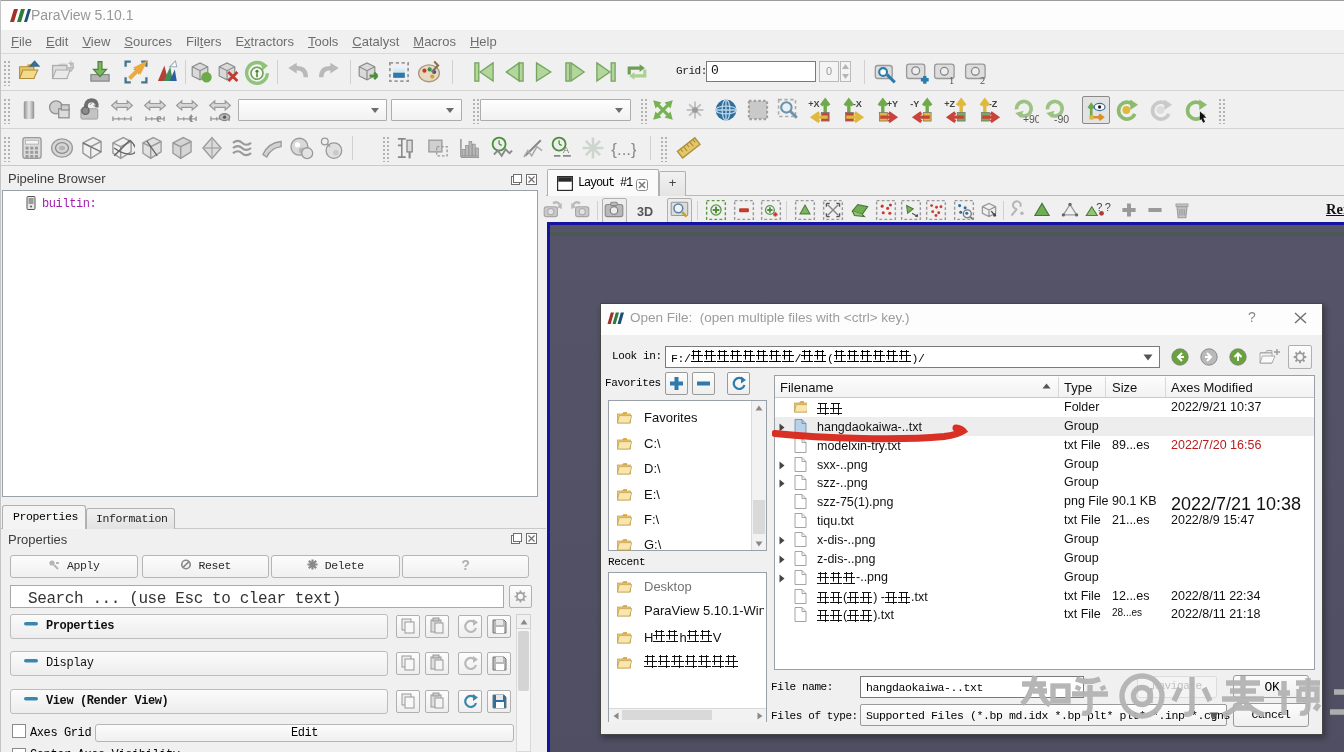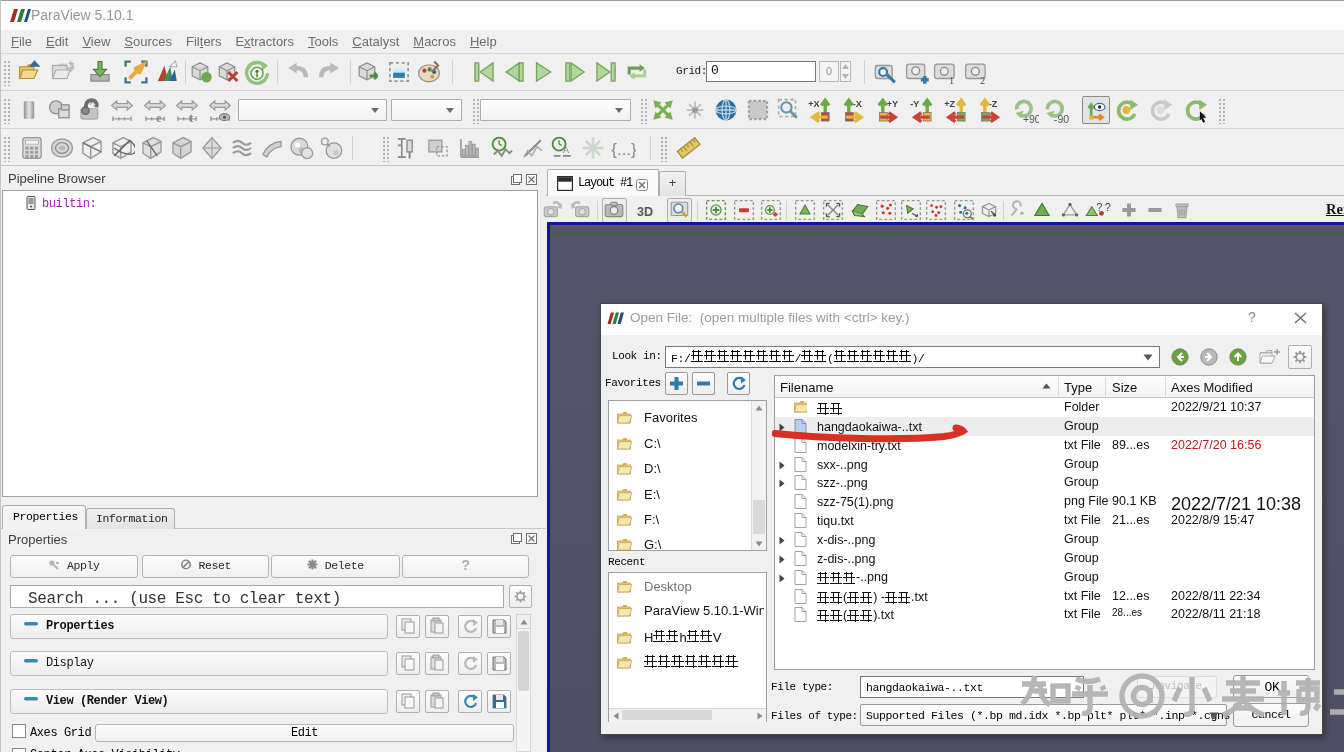--- a/index.html
+++ b/index.html
@@ -1245,21 +1245,21 @@
 <div class="abs" style="left:817px;top:607px;font-size:12.5px;color:#111;display:flex;align-items:center;height:15px"><span class="zh" style="--s:12px;--c:#111;margin-top:2px">
       <i style="margin-right:1px"></i>
       <i style="margin-right:1px"></i>
     </span>(<span class="zh" style="--s:12px;--c:#111;margin-top:2px">
       <i style="margin-right:1px"></i>
       <i style="margin-right:1px"></i>
     </span>).txt</div>
 <div class="abs" style="left:1064px;top:607px;font-size:12.5px;color:#111">txt File</div>
 <div class="abs" style="left:1112px;top:607px;font-size:10px;color:#111">28...es</div>
 <div class="abs" style="left:1171px;top:607px;font-size:12.5px;color:#111">2022/8/11 21:18</div>
-<div class="abs ss" style="left:771px;top:681px;font-size:11px;color:#000">File type:</div>
+<div class="abs ss" style="left:771px;top:681px;font-size:11px;color:#000">File name:</div>
 <div class="abs" style="left:860px;top:676px;width:224px;height:22px;background:#fff;border:1px solid #7a7a7a"></div>
 <div class="abs ss" style="left:866px;top:681px;font-size:11.5px;color:#000">hangdaokaiwa-..txt</div>
 <div class="abs" style="left:1137px;top:676px;width:80px;height:22px;background:#f4f4f4;border:1px solid #dcdcdc;border-radius:2px"></div>
 <div class="abs ss" style="left:1137px;top:680px;width:80px;text-align:center;font-size:11px;color:#c0c0c0">Navigate</div>
 <div class="abs" style="left:1233px;top:675px;width:76px;height:23px;background:linear-gradient(#fcfcfc,#efefef);border:1px solid #9a9a9a;border-radius:3px"></div>
 <div class="abs ss" style="left:1234px;top:680px;width:76px;text-align:center;font-size:13px;color:#000">OK</div>
 <div class="abs ss" style="left:771px;top:710px;font-size:11px;color:#000">Files of type:</div>
 <div class="abs" style="left:860px;top:704px;width:367px;height:22px;background:linear-gradient(#fefefe,#f1f1f1);border:1px solid #9a9a9a;border-radius:2px"></div>
 <div class="abs ss" style="left:866px;top:709px;font-size:11.5px;color:#000">Supported Files (*.bp md.idx *.bp plt* plt* *.inp *.cgns</div>
 <svg style="position:absolute;left:1209px;top:712px" width="10" height="7" viewBox="0 0 10 7">

